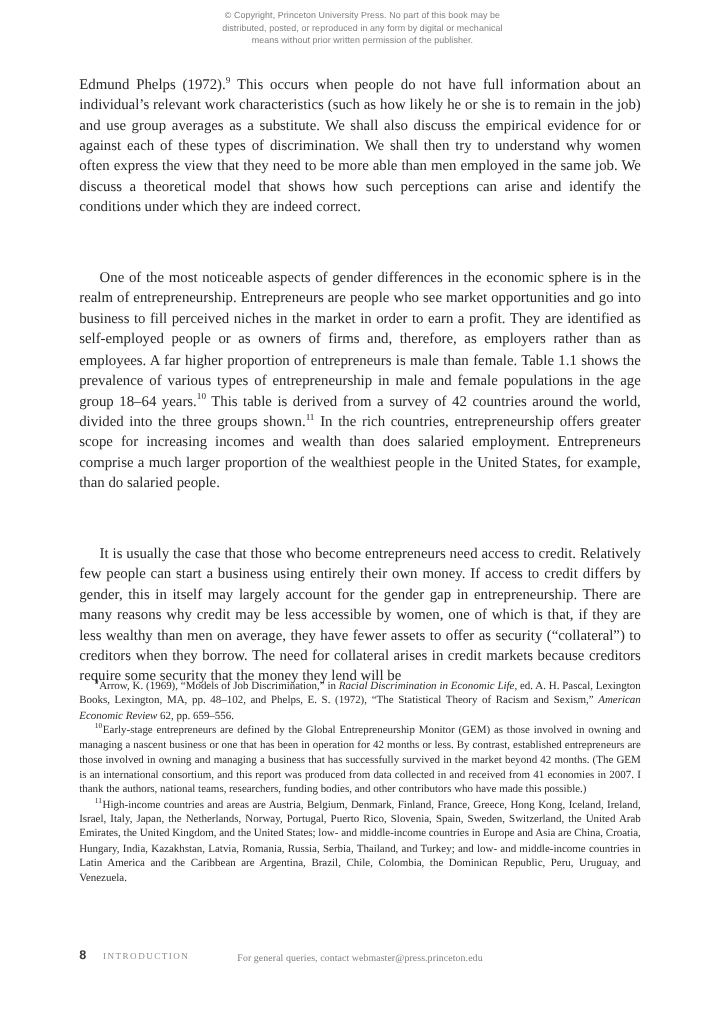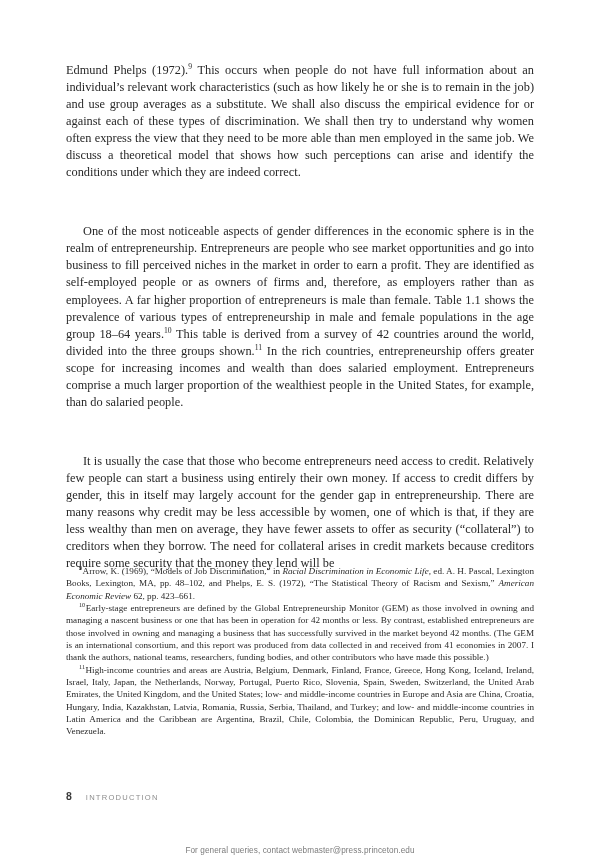--- a/index.html
+++ b/index.html
@@ -95,54 +95,59 @@
     align-items: baseline;
     gap: 14px;
   }
   .folio {
     font-family: "Liberation Sans", sans-serif;
     font-size: 10.5px;
     font-weight: bold;
     color: #3a3a3a;
   }
   .running-head {
-    font-family: Liberation Sans, sans-serif;
+    font-family: Liberation Serif, serif;
     font-size: 7.6px;
     letter-spacing: 0.16em;
     color: #8d8d8d;
     text-transform: uppercase;
   }
 
   
   .queries-line {
     position: absolute;
     left: 0;
-    top: 846px;
+    top: 794px;
     width: 600px;
     text-align: center;
-    font-family: Liberation Sans, sans-serif;
+    font-family: Liberation Serif, serif;
     font-size: 8.2px;
     color: #7b7b7b;
     letter-spacing: 0.01em;
   }
 </style>
 </head>
 <body>
 
 <div class="page">
 
+  <div class="copyright-notice">
+    <div>© Copyright, Princeton University Press. No part of this book may be</div>
+    <div>distributed, posted, or reproduced in any form by digital or mechanical</div>
+    <div>means without prior written permission of the publisher.</div>
+  </div>
 
   <div class="body-block" id="body-block">
       <p class="body-para"><span>Edmund Phelps (1972).</span><sup class="fn-ref">9</sup><span> This occurs when people do not have full information about an individual’s relevant work characteristics (such as how likely he or she is to remain in the job) and use group averages as a substitute. We shall also discuss the empirical evidence for or against each of these types of discrimination. We shall then try to understand why women often express the view that they need to be more able than men employed in the same job. We discuss a theoretical model that shows how such perceptions can arise and identify the conditions under which they are indeed correct.</span></p>
       <p class="body-para indent"><span>One of the most noticeable aspects of gender differences in the economic sphere is in the realm of entrepreneurship. Entrepreneurs are people who see market opportunities and go into business to fill perceived niches in the market in order to earn a profit. They are identified as self-employed people or as owners of firms and, therefore, as employers rather than as employees. A far higher proportion of entrepreneurs is male than female. Table 1.1 shows the prevalence of various types of entrepreneurship in male and female populations in the age group 18–64 years.</span><sup class="fn-ref">10</sup><span> This table is derived from a survey of 42 countries around the world, divided into the three groups shown.</span><sup class="fn-ref">11</sup><span> In the rich countries, entrepreneurship offers greater scope for increasing incomes and wealth than does salaried employment. Entrepreneurs comprise a much larger proportion of the wealthiest people in the United States, for example, than do salaried people.</span></p>
       <p class="body-para indent"><span>It is usually the case that those who become entrepreneurs need access to credit. Relatively few people can start a business using entirely their own money. If access to credit differs by gender, this in itself may largely account for the gender gap in entrepreneurship. There are many reasons why credit may be less accessible by women, one of which is that, if they are less wealthy than men on average, they have fewer assets to offer as security (“collateral”) to creditors when they borrow. The need for collateral arises in credit markets because creditors require some security that the money they lend will be</span></p>
     </div>
 
   <div class="footnotes" id="footnotes-block">
-      <p class="footnote"><sup>9</sup><span>Arrow, K. (1969), “Models of Job Discrimination,” in </span><i>Racial Discrimination in Economic Life,</i><span> ed. A. H. Pascal, Lexington Books, Lexington, MA, pp. 48–102, and Phelps, E. S. (1972), “The Statistical Theory of Racism and Sexism,” </span><i>American Economic Review</i><span> 62, pp. 423–661.</span></p>
+      <p class="footnote"><sup>9</sup><span>Arrow, K. (1969), “Models of Job Discrimination,” in </span><i>Racial Discrimination in Economic Life,</i><span> ed. A. H. Pascal, Lexington Books, Lexington, MA, pp. 48–102, and Phelps, E. S. (1972), “The Statistical Theory of Racism and Sexism,” </span><i>American Economic Review</i><span> 62, pp. 659–556.</span></p>
       <p class="footnote"><sup>10</sup><span>Early-stage entrepreneurs are defined by the Global Entrepreneurship Monitor (GEM) as those involved in owning and managing a nascent business or one that has been in operation for 42 months or less. By contrast, established entrepreneurs are those involved in owning and managing a business that has successfully survived in the market beyond 42 months. (The GEM is an international consortium, and this report was produced from data collected in and received from 41 economies in 2007. I thank the authors, national teams, researchers, funding bodies, and other contributors who have made this possible.)</span></p>
       <p class="footnote"><sup>11</sup><span>High-income countries and areas are Austria, Belgium, Denmark, Finland, France, Greece, Hong Kong, Iceland, Ireland, Israel, Italy, Japan, the Netherlands, Norway, Portugal, Puerto Rico, Slovenia, Spain, Sweden, Switzerland, the United Arab Emirates, the United Kingdom, and the United States; low- and middle-income countries in Europe and Asia are China, Croatia, Hungary, India, Kazakhstan, Latvia, Romania, Russia, Serbia, Thailand, and Turkey; and low- and middle-income countries in Latin America and the Caribbean are Argentina, Brazil, Chile, Colombia, the Dominican Republic, Peru, Uruguay, and Venezuela.</span></p>
     </div>
 
   <div class="page-foot">
     <span class="folio">8</span>
     <span class="running-head">INTRODUCTION</span>
   </div>
 
   <div class="queries-line">For general queries, contact webmaster@press.princeton.edu</div>

